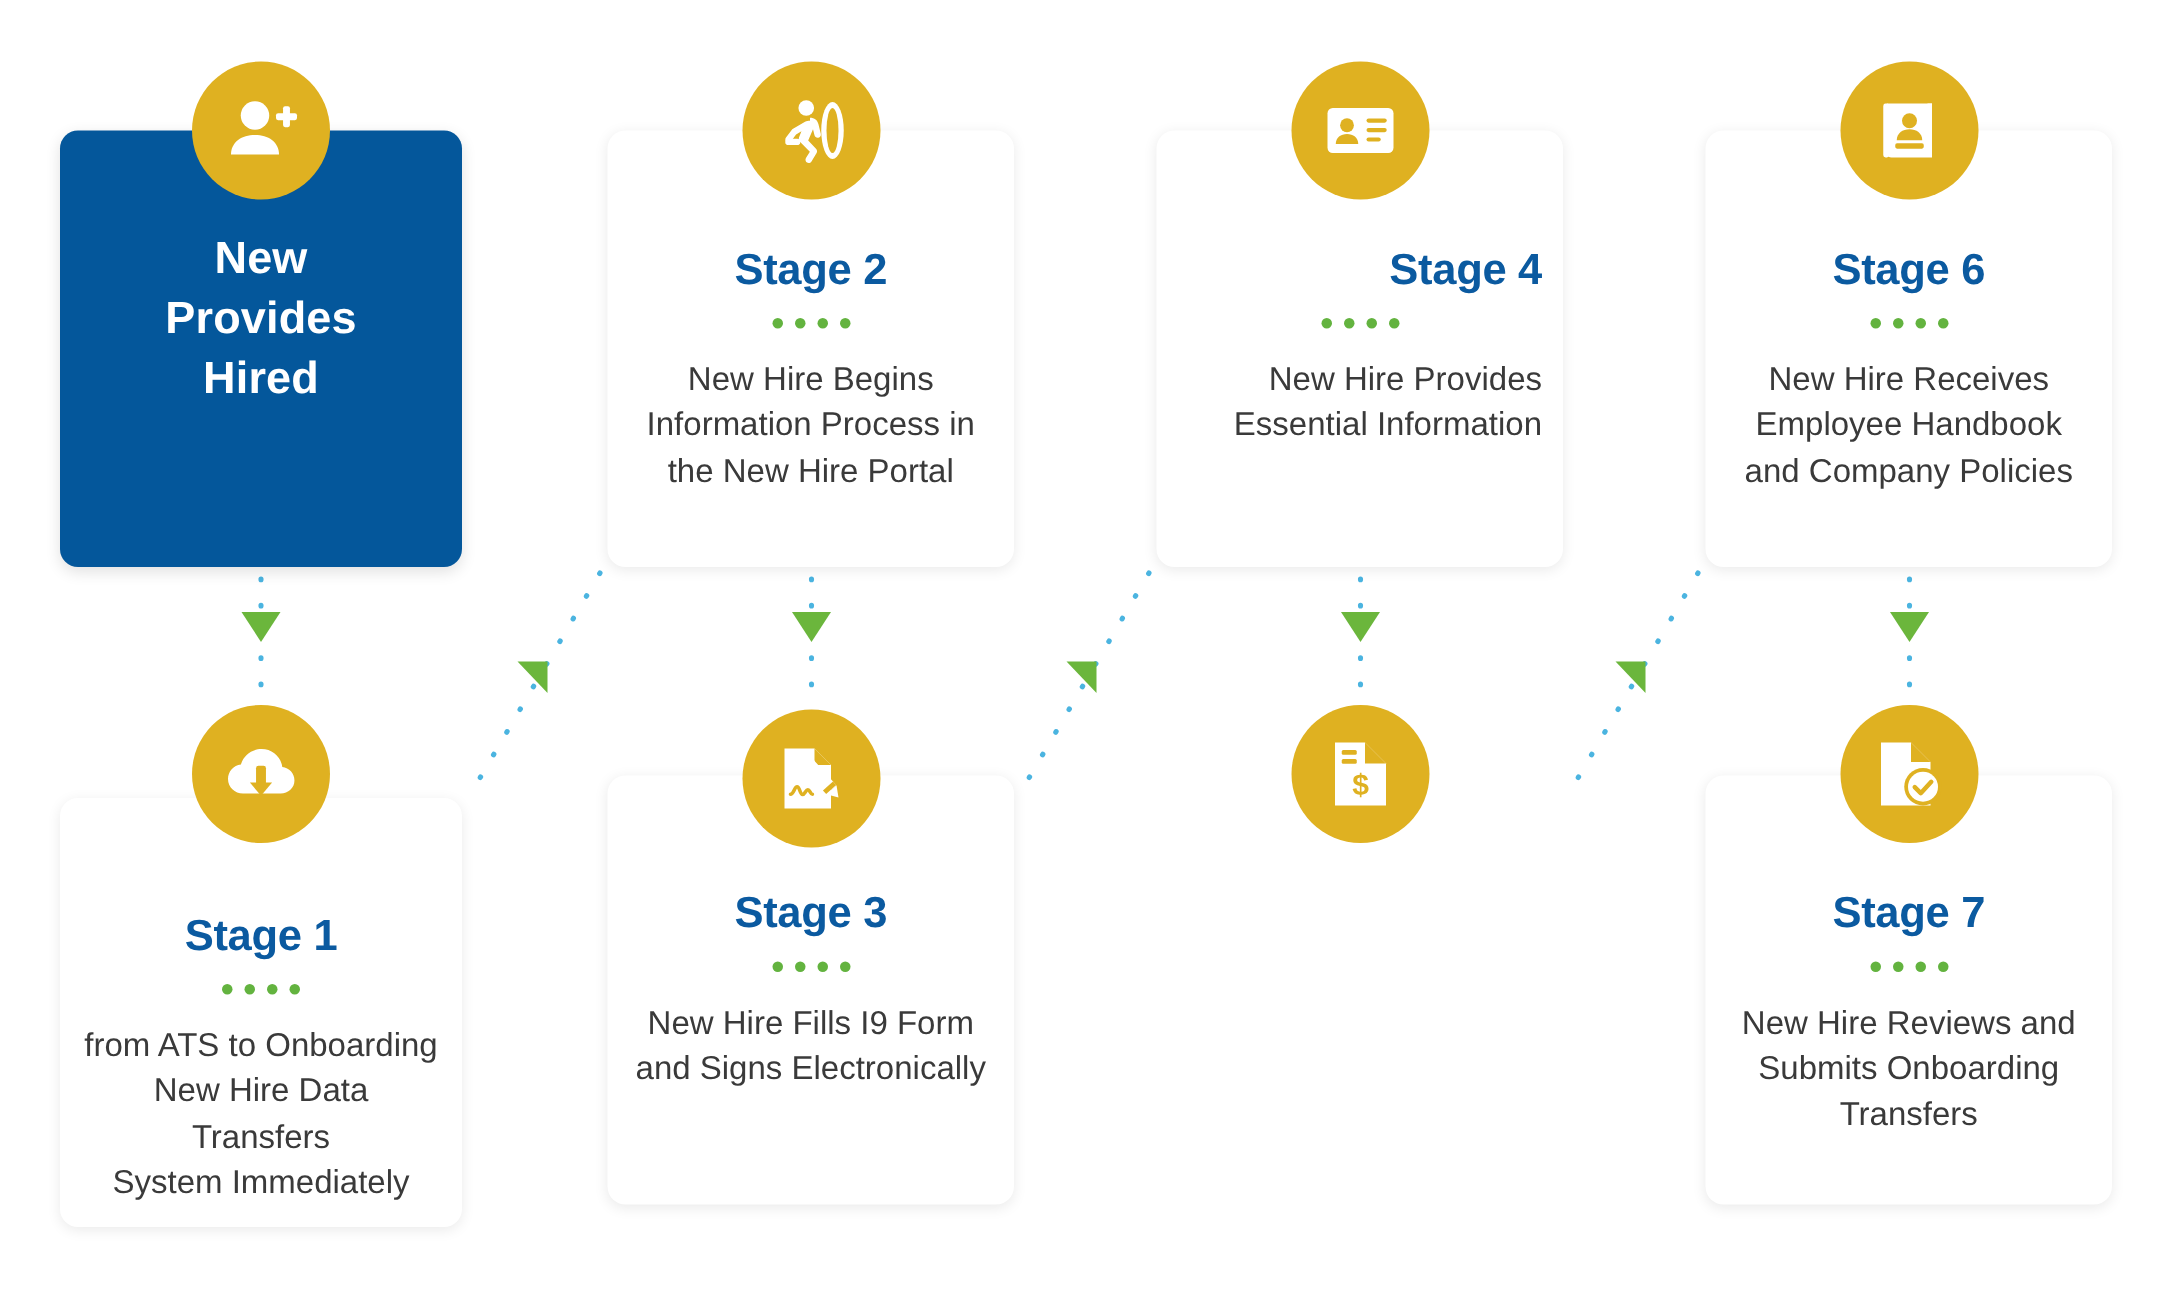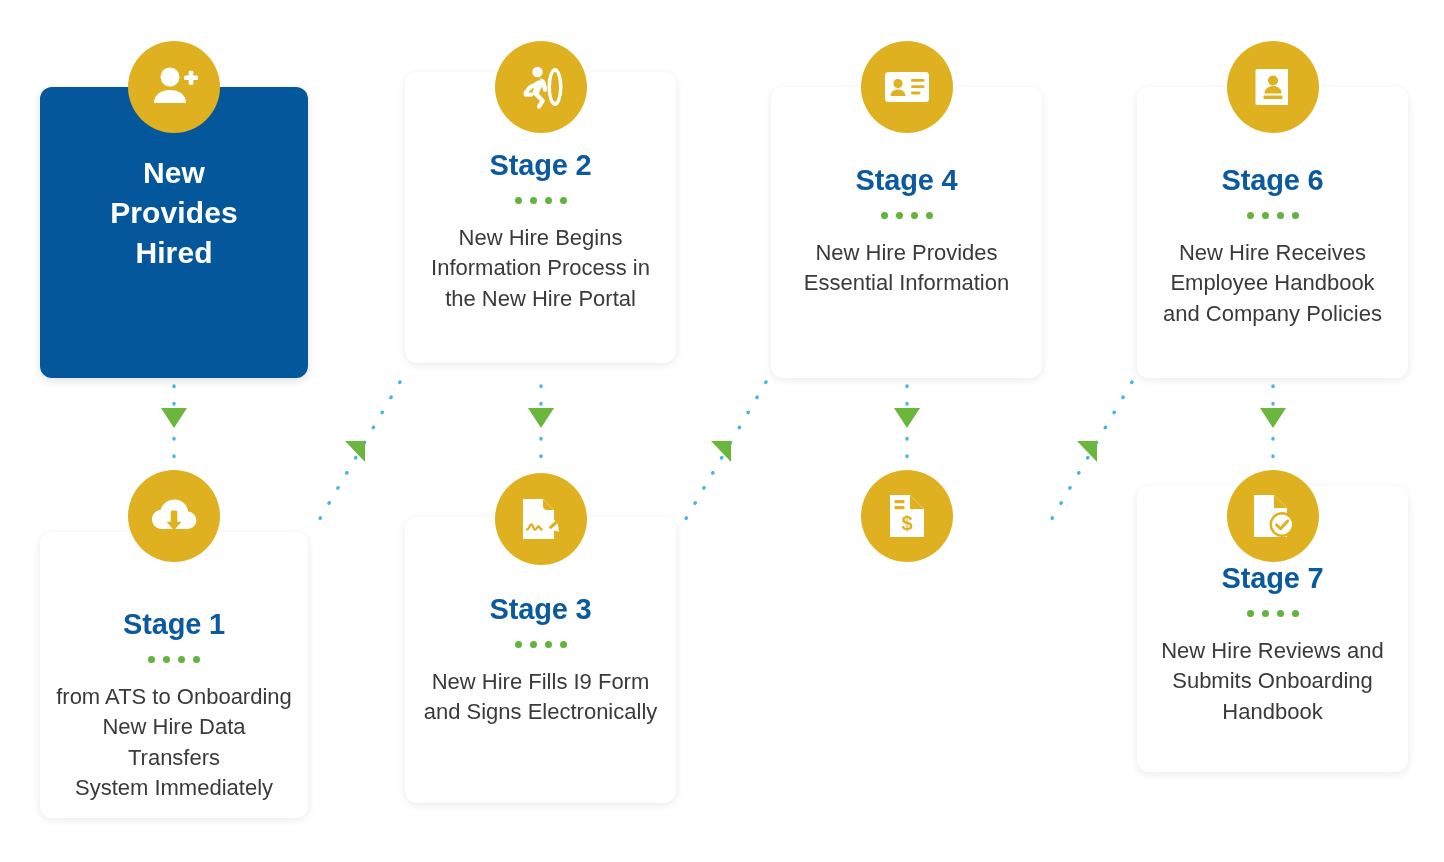--- a/index.html
+++ b/index.html
@@ -151,21 +151,21 @@
   </div>
   <div class="badge" style="left:128px; top:41px;">
     <svg width="52" height="52" viewBox="0 0 52 52" aria-hidden="true">
       <circle cx="22" cy="16" r="9.5" fill="#fff"></circle>
       <path d="M6 42c0-8.4 7.2-13 16-13s16 4.6 16 13z" fill="#fff"></path>
       <rect x="36" y="14.5" width="14" height="4.6" rx="1.4" fill="#fff"></rect>
       <rect x="40.7" y="9.8" width="4.6" height="14" rx="1.4" fill="#fff"></rect>
     </svg>
   </div>
 
-  <div class="card" style="left:405px; top:72px; width:271px; height:291px;">
+  <div class="card" style="left:405px; top:87px; width:271px; height:291px;">
     <div class="card-inner" style="top:79px;">
       <div class="stage-title">Stage 2</div>
       <div class="dots">
           <i></i>
           <i></i>
           <i></i>
           <i></i>
         </div>
       <div class="desc">
         <div>New Hire Begins</div>
@@ -177,21 +177,21 @@
   <div class="badge" style="left:495px; top:41px;">
     <svg width="52" height="52" viewBox="0 0 52 52" aria-hidden="true">
       <ellipse cx="40" cy="26" rx="7.5" ry="19" fill="#fff"></ellipse>
       <ellipse cx="40" cy="26" rx="4" ry="15" fill="#DFB121"></ellipse>
       <circle cx="22.5" cy="11" r="5.2" fill="#fff"></circle>
       <path d="M25 17.5c3 0 5 1.6 5.6 4.2l1.6 6.4c.3 1.3-.4 2.4-1.6 2.7-1.2.3-2.3-.4-2.6-1.6l-1-4-3.2 7.4 5.2 5.6c.8.9.9 2 .4 2.8l-3.4 5.6c-.7 1.1-2 1.4-3 .8-1-.6-1.3-2-.7-3l2.6-4.3-6.6-6.6c-.8-.8-1-2-.6-3l1.6-4-3.6 2.2-3.3 4.4c-.8 1-2.1 1.2-3 .5-1-.8-1.1-2.1-.4-3l3.8-5c.2-.3.5-.6.9-.8l8-4.6c1-.6 2-.7 3.3-.7z" fill="#fff"></path>
       <rect x="8.5" y="31.5" width="10" height="4.2" rx="2.1" fill="#fff"></rect>
     </svg>
   </div>
 
-  <div class="card" style="left:771px; top:87px; width:271px; height:291px;">
+  <div class="card" style="left:771px; top:87px; width:271px; height:291px;text-align:right;">
     <div class="card-inner" style="top:79px;">
       <div class="stage-title">Stage 4</div>
       <div class="dots">
           <i></i>
           <i></i>
           <i></i>
           <i></i>
         </div>
       <div class="desc">
         <div>New Hire Provides</div>
@@ -293,33 +293,33 @@
   <div class="badge" style="left:861px; top:470px;">
     <svg width="46" height="50" viewBox="0 0 46 50" aria-hidden="true">
       <path d="M6 4h20l14 14v28H6z" fill="#fff"></path>
       <path d="M26 4l14 14H26z" fill="#DFB121"></path>
       <rect x="10.5" y="9" width="10" height="3.2" rx="1" fill="#DFB121"></rect>
       <rect x="10.5" y="15" width="10" height="3.2" rx="1" fill="#DFB121"></rect>
       <text x="23" y="39" font-family="'Liberation Sans', sans-serif" font-size="20" font-weight="bold" fill="#DFB121" text-anchor="middle">$</text>
     </svg>
   </div>
 
-  <div class="card" style="left:1137px; top:486px; width:271px; height:286px;">
+  <div class="card" style="left:1137px; top:517px; width:271px; height:286px;">
     <div class="card-inner" style="top:78px;">
       <div class="stage-title">Stage 7</div>
       <div class="dots">
           <i></i>
           <i></i>
           <i></i>
           <i></i>
         </div>
       <div class="desc">
         <div>New Hire Reviews and</div>
         <div>Submits Onboarding</div>
-        <div>Handbook</div>
+        <div>Transfers</div>
       </div>
     </div>
   </div>
   <div class="badge" style="left:1227px; top:470px;">
     <svg width="48" height="50" viewBox="0 0 48 50" aria-hidden="true">
       <path d="M5 4h20l13 13v29H5z" fill="#fff"></path>
       <path d="M25 4l13 13H25z" fill="#DFB121"></path>
       <circle cx="33" cy="33.5" r="12.5" fill="#DFB121"></circle>
       <circle cx="33" cy="33.5" r="10" fill="#fff"></circle>
       <path d="M27.5 33.8l4 4 7-7.6" stroke="#DFB121" stroke-width="3" fill="none" stroke-linecap="round" stroke-linejoin="round"></path>

